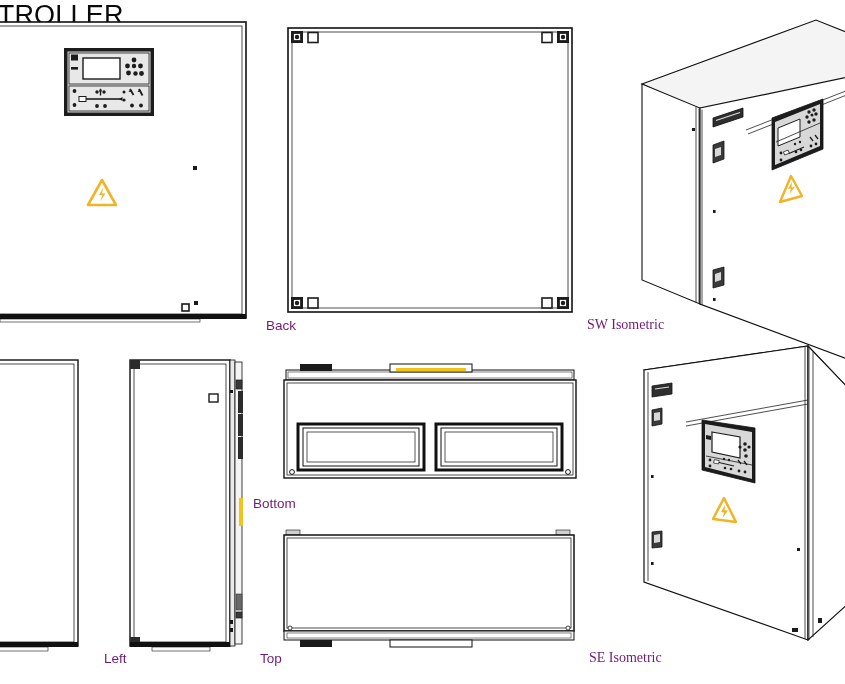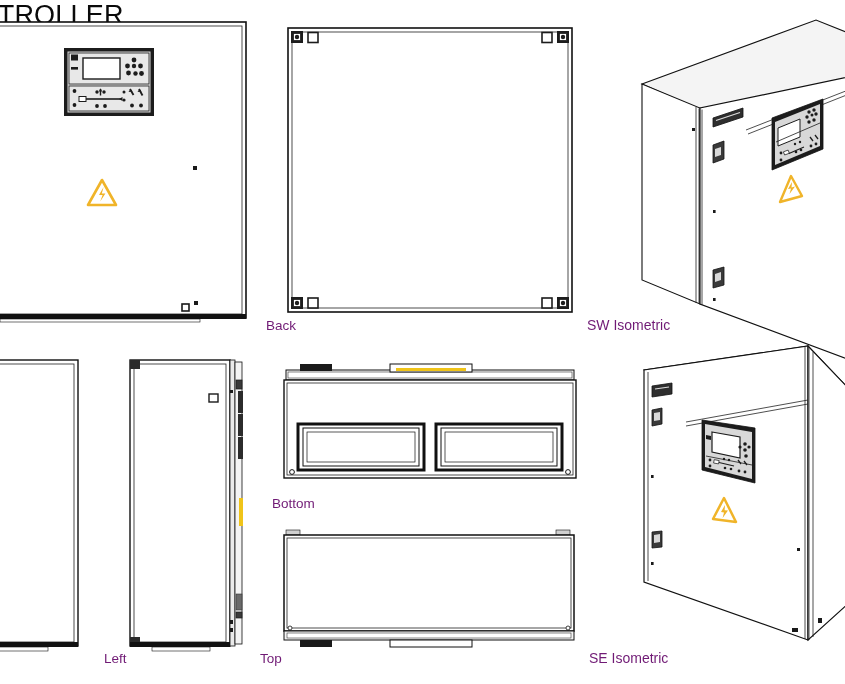--- a/index.html
+++ b/index.html
@@ -35,21 +35,21 @@
 
   
   .view-label {
     position: absolute;
     color: #701a75;
     font-size: 13.5px;
     white-space: nowrap;
     line-height: 1;
   }
   .view-label.sans { font-family: "Liberation Sans", sans-serif; }
-  .view-label.serif { font-family: Liberation Sans, sans-serif; font-size: 14px; text-align: center; }
+  .view-label.serif { font-family: Liberation Serif, serif; font-size: 14px; text-align: center; }
 
   
   .ln      { stroke: #111111; fill: none; }
   .ln-thin { stroke: #222222; fill: none; stroke-width: 0.8; }
   .face    { fill: #ffffff; stroke: #111111; }
   .shade   { fill: #f4f4f4; stroke: #111111; }
   .shade2  { fill: #eaeaea; stroke: #111111; }
   .hw      { fill: #3a3a3a; stroke: #1a1a1a; stroke-width: 0.7; }
   .accent  { fill: #f0c419; stroke: none; }
 </style>
@@ -324,21 +324,21 @@
       <g>
         <rect x="166" y="62" width="126" height="46" fill="#ffffff" stroke="#111111" stroke-width="3"></rect>
         <rect x="171" y="66" width="116" height="38" fill="#ffffff" stroke="#111111" stroke-width="1"></rect>
         <rect x="175" y="70" width="108" height="30" fill="#ffffff" stroke="#111111" stroke-width="0.7"></rect>
       </g>
 
       <circle cx="22" cy="110" r="2.4" fill="#ffffff" stroke="#111111" stroke-width="1"></circle>
       <circle cx="298" cy="110" r="2.4" fill="#ffffff" stroke="#111111" stroke-width="1"></circle>
     </svg>
   </div>
-  <div class="view-label sans" style="left:272px; top:497px;">Bottom</div>
+  <div class="view-label sans" style="left:253px; top:497px;">Bottom</div>
 
   <div class="view" style="left:270px; top:528px;">
     <svg width="320" height="120" viewBox="0 0 320 120">
 
       <rect x="16" y="2" width="14" height="5" fill="#cfcfcf" stroke="#111111" stroke-width="0.6"></rect>
       <rect x="286" y="2" width="14" height="5" fill="#cfcfcf" stroke="#111111" stroke-width="0.6"></rect>
 
       <rect x="14" y="7" width="290" height="96" class="face" stroke-width="1.5"></rect>
       <rect x="17" y="10" width="284" height="90" class="ln-thin"></rect>
 

